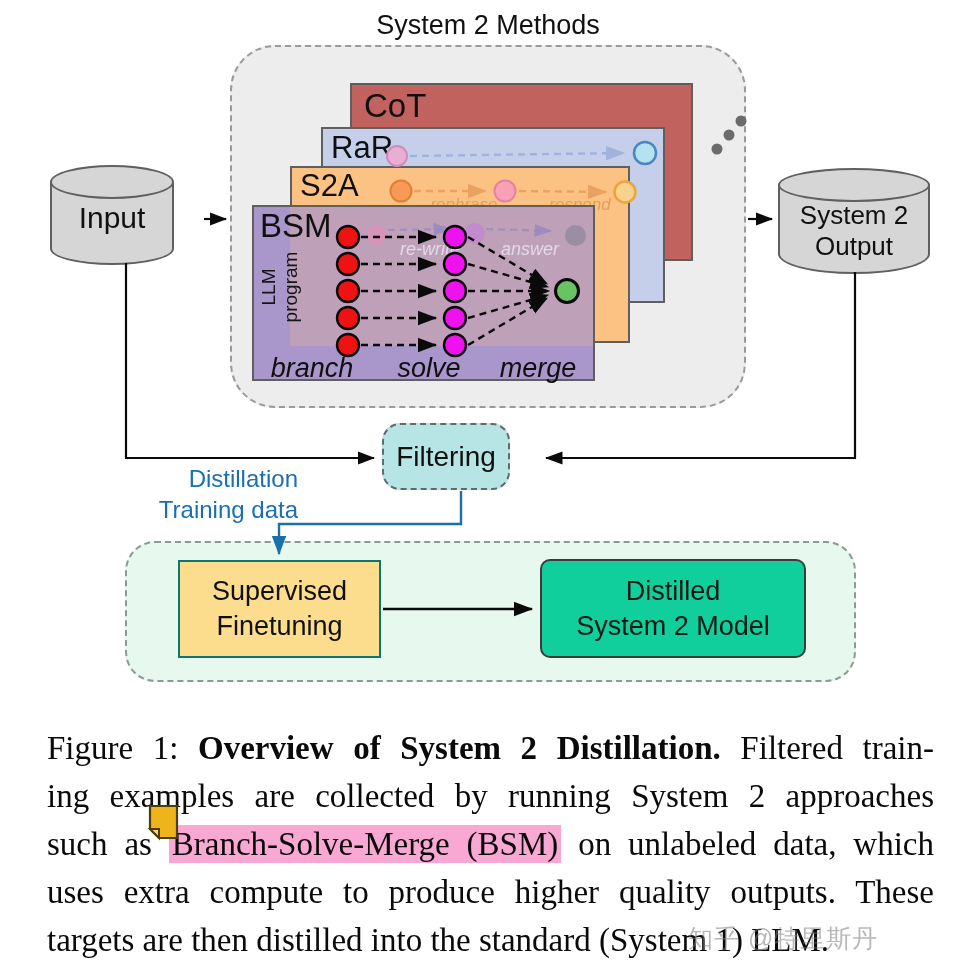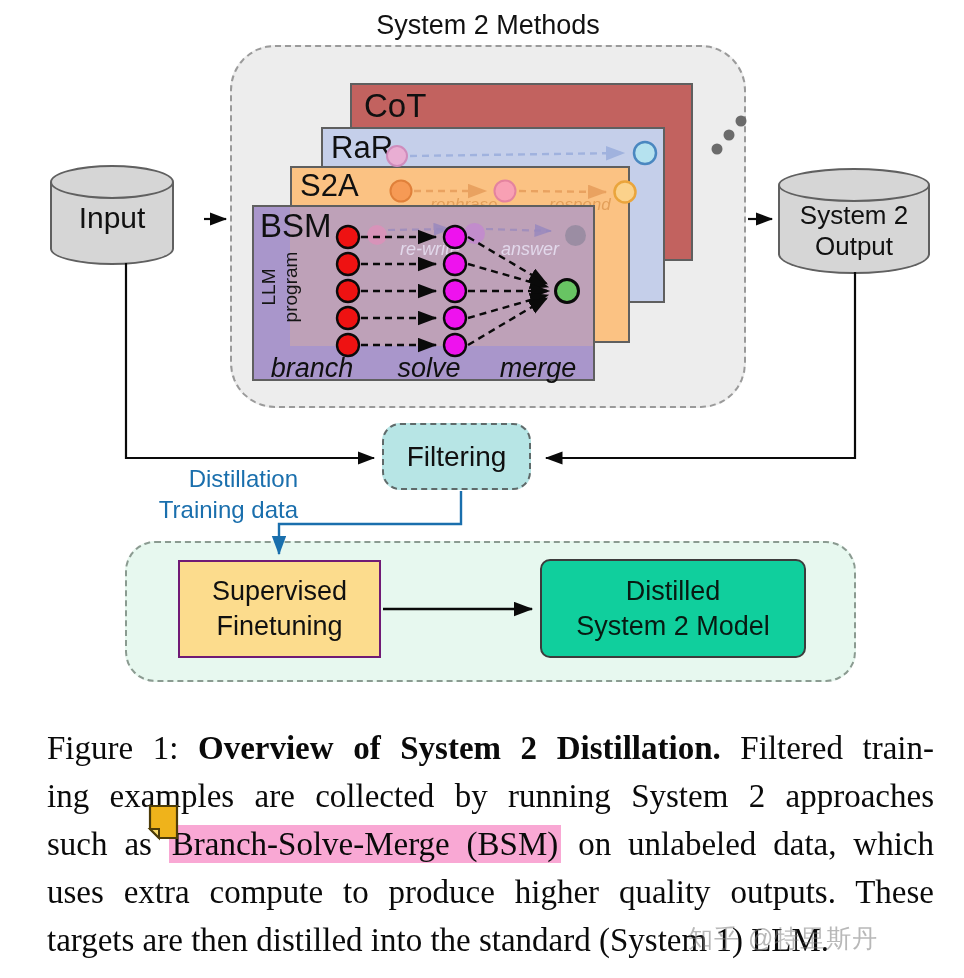--- a/index.html
+++ b/index.html
@@ -54,33 +54,33 @@
   .cyl-body { position:absolute; left:0; right:0; top:17px; bottom:0; background:#d6d6d6;
               border:2px solid #606060; border-top:none;
               border-radius:0 0 76px 76px / 0 0 20px 20px; z-index:1; }
   .cyl-label { position:relative; z-index:3; text-align:center; color:#111; }
   #cyl-input  { left:50px;  top:165px; width:124px; height:100px; }
   #cyl-input .cyl-label { margin-top:36px; font-size:30px; }
   #cyl-output { left:778px; top:168px; width:152px; height:106px; }
   #cyl-output .cyl-label { margin-top:32px; font-size:26px; line-height:31px; }
 
   
-  #filtering { position:absolute; left:382px; top:423px; width:149px; height:67px;
+  #filtering { position:absolute; left:382px; top:423px; width:128px; height:67px;
                background:#b7e5e5; border:2.5px dashed #5f6a6a; border-radius:18px; z-index:5;
                display:flex; align-items:center; justify-content:center;
                font-size:28px; color:#101010; }
 
   #distill-label { position:absolute; left:98px; top:463px; width:200px; text-align:right;
                    color:#1a6fad; font-size:24px; line-height:31px; z-index:5; }
 
   
   #mint-box { position:absolute; left:125px; top:541px; width:731px; height:141px;
               background:#e7f8ef; border:2px dashed #8b9b91; border-radius:30px; z-index:1; }
   #sft-box { position:absolute; left:178px; top:560px; width:203px; height:98px;
-             background:#fcdc8d; border:2px solid #701a75; z-index:5;
+             background:#fcdc8d; border:2px solid #0f766e; z-index:5;
              display:flex; flex-direction:column; align-items:center; justify-content:center;
              font-size:27px; line-height:35px; color:#101010; }
   #distilled-box { position:absolute; left:540px; top:559px; width:266px; height:99px;
                    background:#10cf9d; border:2px solid #3c3c3c; border-radius:10px; z-index:5;
                    display:flex; flex-direction:column; align-items:center; justify-content:center;
                    font-size:27px; line-height:35px; color:#081a12; }
 
   #connector-svg { position:absolute; left:0; top:0; width:964px; height:715px; z-index:6; pointer-events:none; }
 
   

